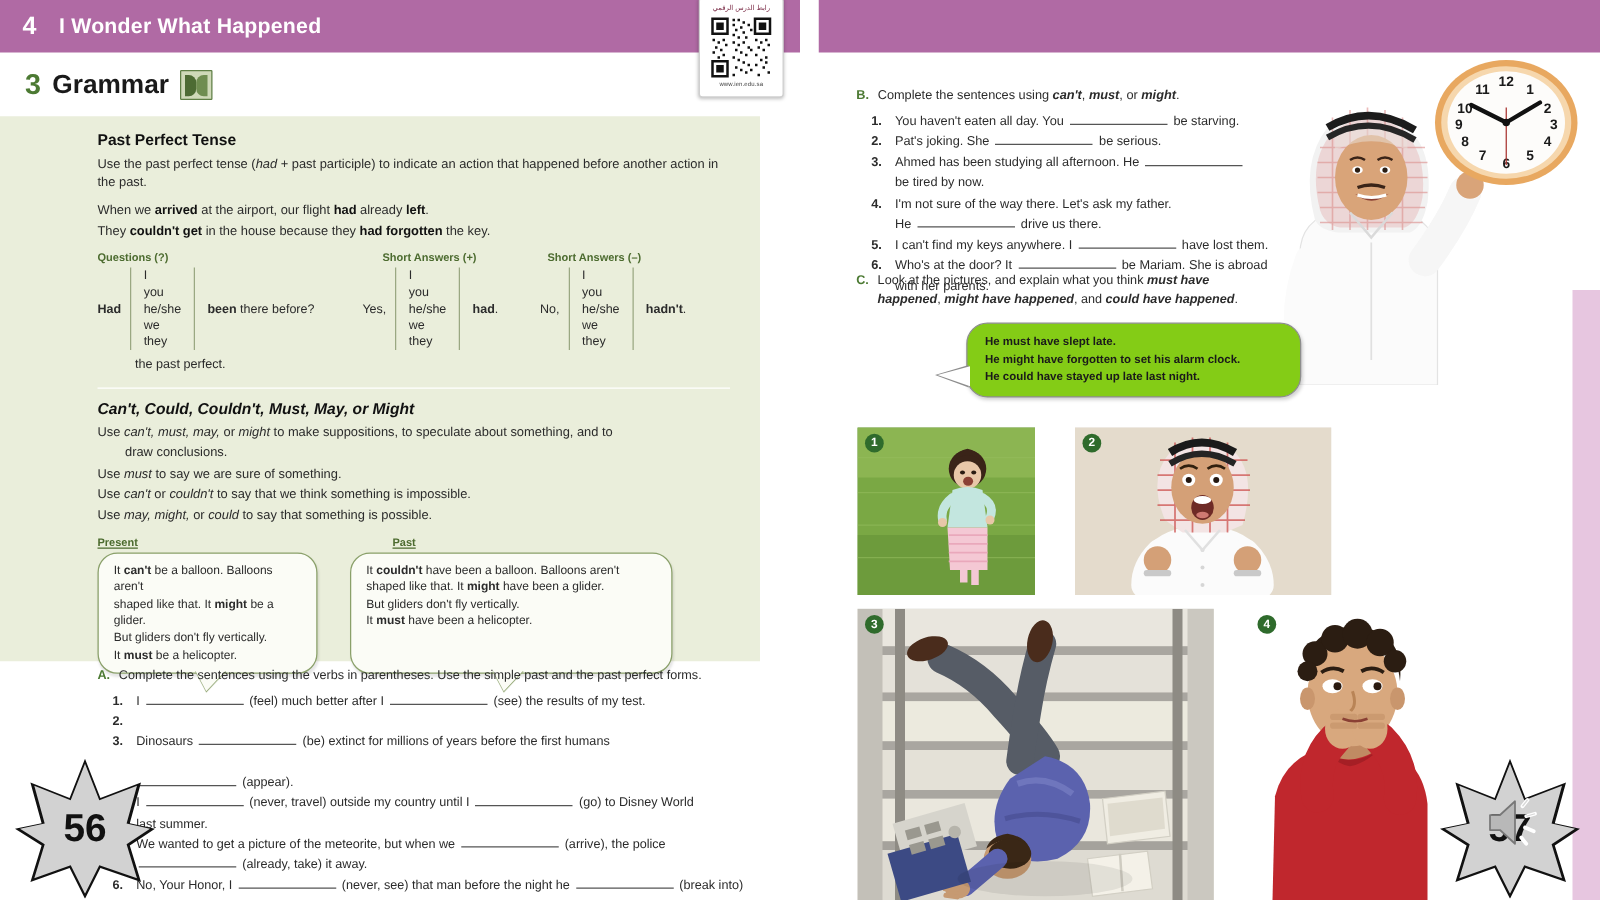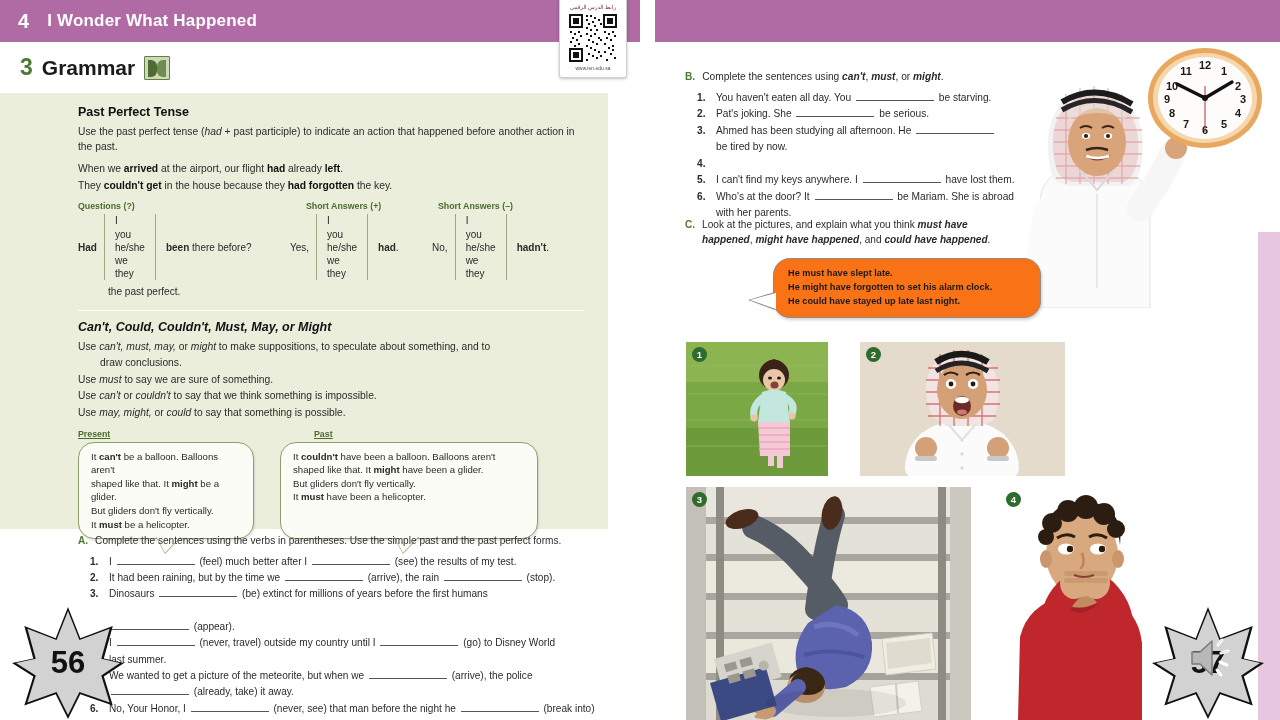--- a/index.html
+++ b/index.html
@@ -126,21 +126,21 @@
   .right-top-bar { position:absolute; left:0; top:0; width:625px; height:42px; background:#b06aa4; }
   .right-pink-strip { position:absolute; left:603px; top:232px; width:22px; height:488px; background:#e7c6e0; }
 
   .ex-b { position:absolute; left:30px; top:70px; width:420px; }
   .ex-b .ex-item, .ex-b .ex-head { font-size:10.2px; }
   .bi { font-style:italic; font-weight:bold; }
 
   .ex-c { position:absolute; left:30px; top:218px; width:360px; }
   .speech-c {
     position:absolute; left:118px; top:258px; width:268px;
-    background:#f97316; border:1.4px solid #8d8d8d; border-radius:17px;
+    background:#84cc16; border:1.4px solid #8d8d8d; border-radius:17px;
     padding:8px 14px; font-size:9.2px; font-weight:bold; line-height:1.52; color:#1a1a1a;
     box-shadow:1px 2px 3px rgba(0,0,0,.18); z-index:5;
   }
   .speech-c:before {
     content:""; position:absolute; left:-24px; top:34px;
     width:0; height:0; border-top:7px solid transparent; border-bottom:9px solid transparent;
     border-right:26px solid #fff;
   }
   .speech-c:after {
     content:""; position:absolute; left:-26px; top:33px;
@@ -331,21 +331,20 @@
         <span class="ex-letter">A.</span>
         <span>Complete the sentences using the verbs in parentheses. Use the simple past and the past perfect forms.</span>
       </div>
       <div class="ex-list">
         <div class="ex-item">
           <span class="ex-num">1.</span>
           <span>I <span class="blank"></span> (feel) much better after I <span class="blank"></span> (see) the results of my test.</span>
         </div>
         <div class="ex-item">
           <span class="ex-num">2.</span>
-          <span>It had been raining, but by the time we <span class="blank"></span> (arrive), the rain <span class="blank"></span> (stop).</span>
         </div>
         <div class="ex-item">
           <span class="ex-num">3.</span>
           <span>Dinosaurs <span class="blank"></span> (be) extinct for millions of years before the first humans<br>
             <span style="display:inline-block;height:4px"></span><br>
             <span class="blank"></span> (appear).</span>
         </div>
         <div class="ex-item">
           <span class="ex-num">4.</span>
           <span>I <span class="blank"></span> (never, travel) outside my country until I <span class="blank"></span> (go) to Disney World<br>last summer.</span>
@@ -380,20 +379,21 @@
         <div class="ex-item">
           <span class="ex-num">2.</span>
           <span>Pat's joking. She <span class="blank"></span> be serious.</span>
         </div>
         <div class="ex-item">
           <span class="ex-num">3.</span>
           <span>Ahmed has been studying all afternoon. He <span class="blank"></span><br>be tired by now.</span>
         </div>
         <div class="ex-item">
           <span class="ex-num">4.</span>
+          <span>I'm not sure of the way there. Let's ask my father.<br>He <span class="blank"></span> drive us there.</span>
         </div>
         <div class="ex-item">
           <span class="ex-num">5.</span>
           <span>I can't find my keys anywhere. I <span class="blank"></span> have lost them.</span>
         </div>
         <div class="ex-item">
           <span class="ex-num">6.</span>
           <span>Who's at the door? It <span class="blank"></span> be Mariam. She is abroad<br>with her parents.</span>
         </div>
       </div>

